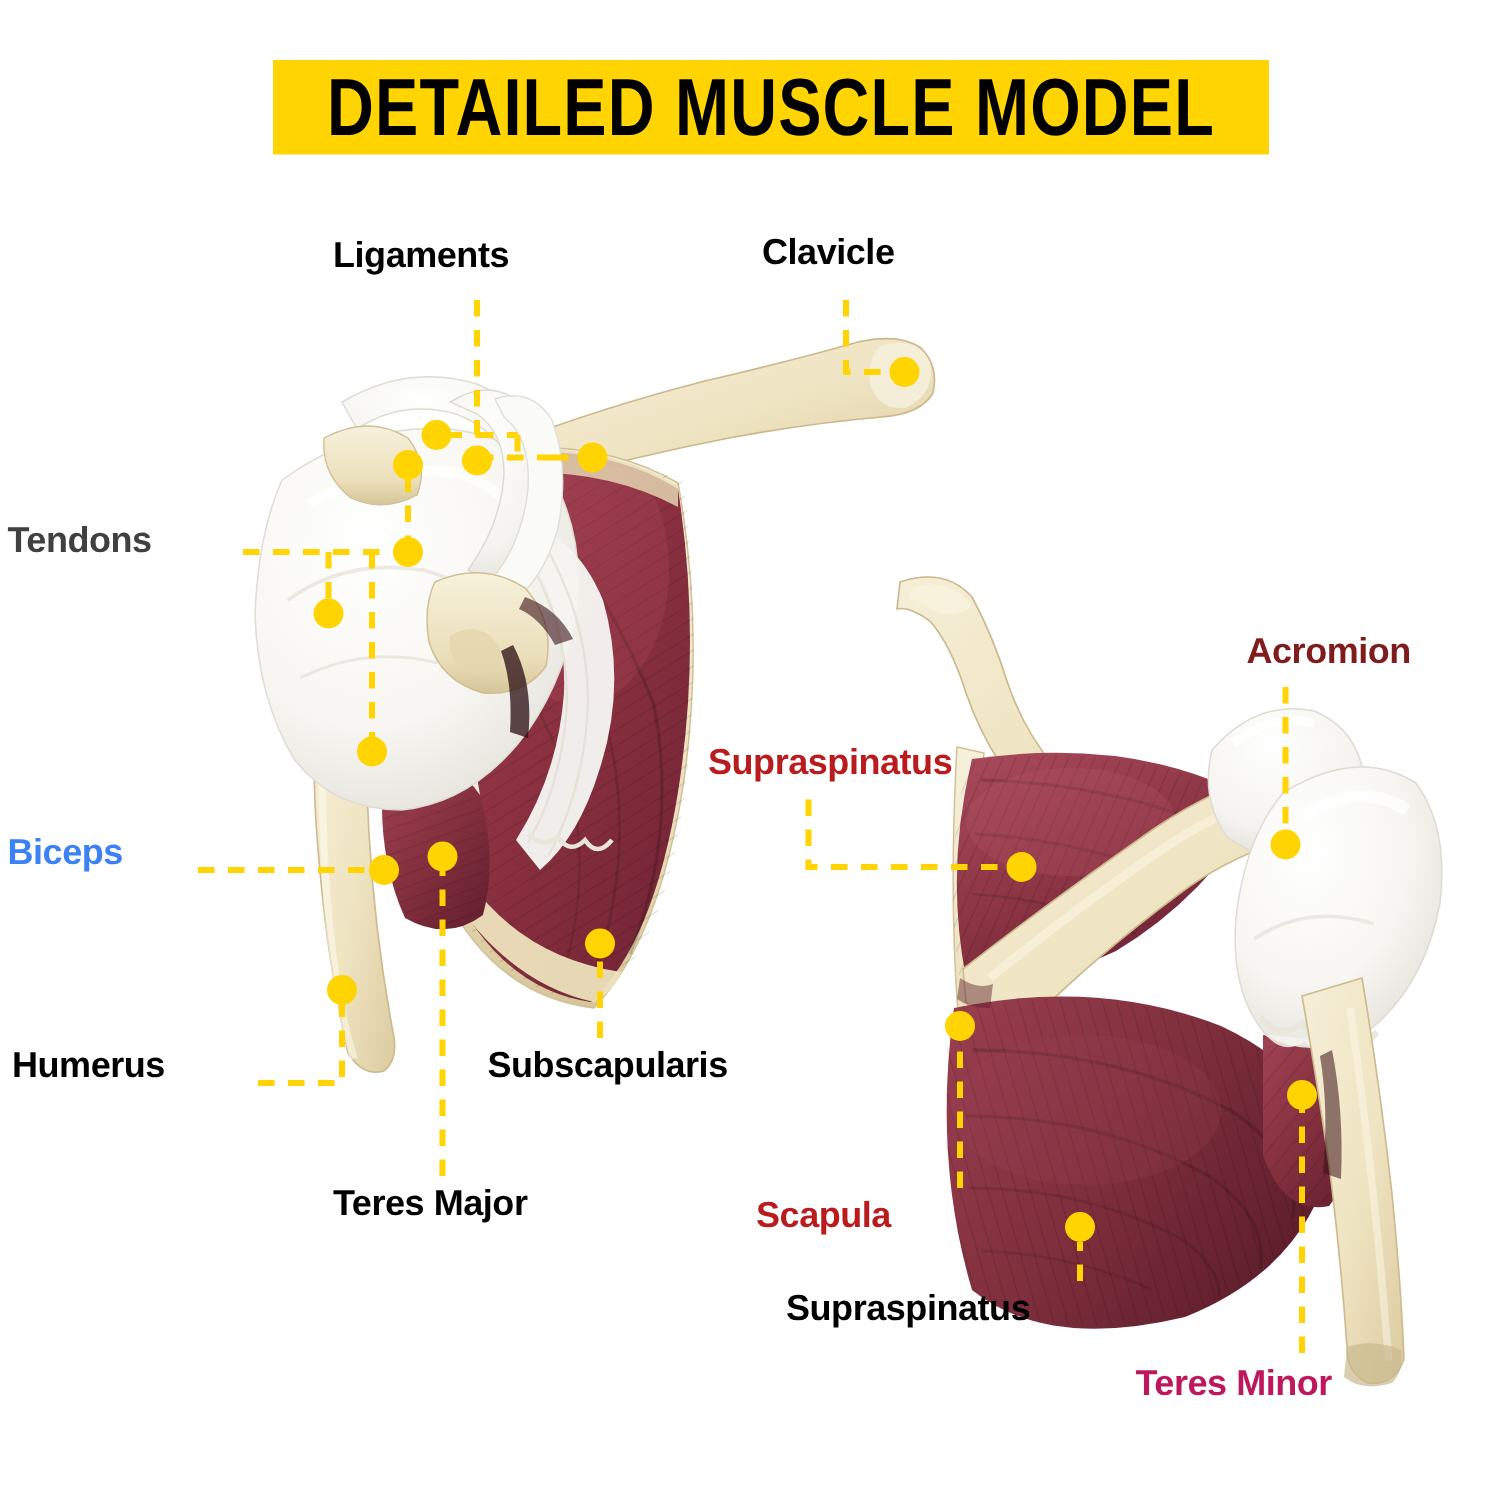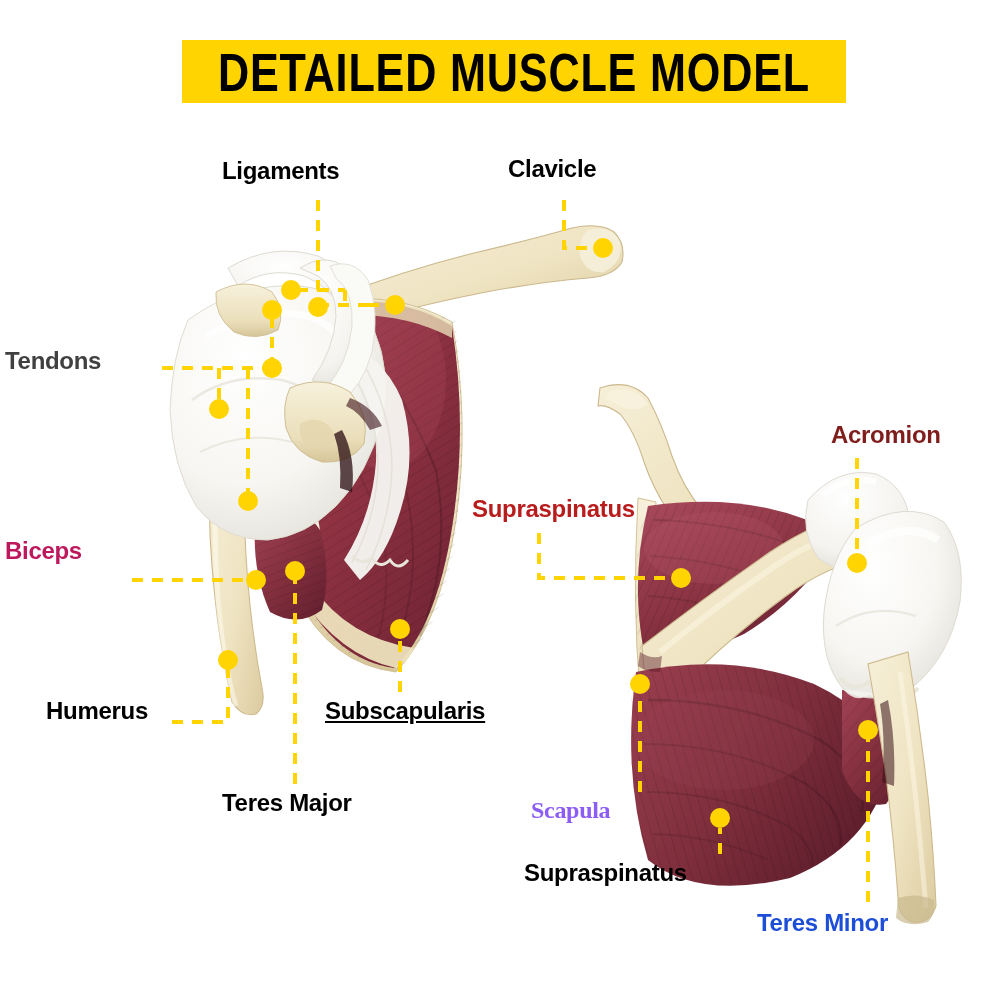--- a/index.html
+++ b/index.html
@@ -290,42 +290,42 @@
   <div id="labels">
       <div class="lbl" style="left: 222px; top: 158px; color: rgb(0, 0, 0);">
         <div>Ligaments</div>
       </div>
       <div class="lbl" style="left: 508px; top: 156px; color: rgb(0, 0, 0); text-align: center;">
         <div>Clavicle</div>
       </div>
       <div class="lbl" style="left: 5px; top: 348px; color: #404040;">
         <div>Tendons</div>
       </div>
-      <div class="lbl two" style="left: 5px; top: 538px; color: #be185d; text-align: right;">
+      <div class="lbl two" style="left: 5px; top: 556px; color: #3b82f6; text-align: right;">
         <div>Biceps</div>
       </div>
-      <div class="lbl" style="left: 8px; top: 698px; color: rgb(0, 0, 0); margin-left: 38px;">
+      <div class="lbl" style="left: 8px; top: 698px; color: rgb(0, 0, 0);">
         <div>Humerus</div>
       </div>
       <div class="lbl" style="left: 222px; top: 790px; color: rgb(0, 0, 0);">
         <div>Teres Major</div>
       </div>
-      <div class="lbl" style="left: 325px; top: 698px; color: rgb(0, 0, 0); text-decoration: underline;">
+      <div class="lbl" style="left: 325px; top: 698px; color: rgb(0, 0, 0);">
         <div>Subscapularis</div>
       </div>
       <div class="lbl" style="left: 472px; top: 496px; color: #b91c1c;">
         <div>Supraspinatus</div>
       </div>
       <div class="lbl" style="left: 803px; top: 422px; color: #7f1d1d; margin-left: 28px;">
         <div>Acromion</div>
       </div>
-      <div class="lbl" style="left: 531px; top: 798px; color: #8b5cf6; font-family: Liberation Serif, serif;">
+      <div class="lbl" style="left: 504px; top: 798px; color: #b91c1c;">
         <div>Scapula</div>
       </div>
       <div class="lbl" style="left: 524px; top: 860px; color: rgb(0, 0, 0);">
         <div>Supraspinatus</div>
       </div>
-      <div class="lbl" style="left: 757px; top: 910px; color: #1d4ed8;">
+      <div class="lbl" style="left: 757px; top: 910px; color: #be185d;">
         <div>Teres Minor</div>
       </div>
     </div>
 
 </div>
 
 </body></html>

